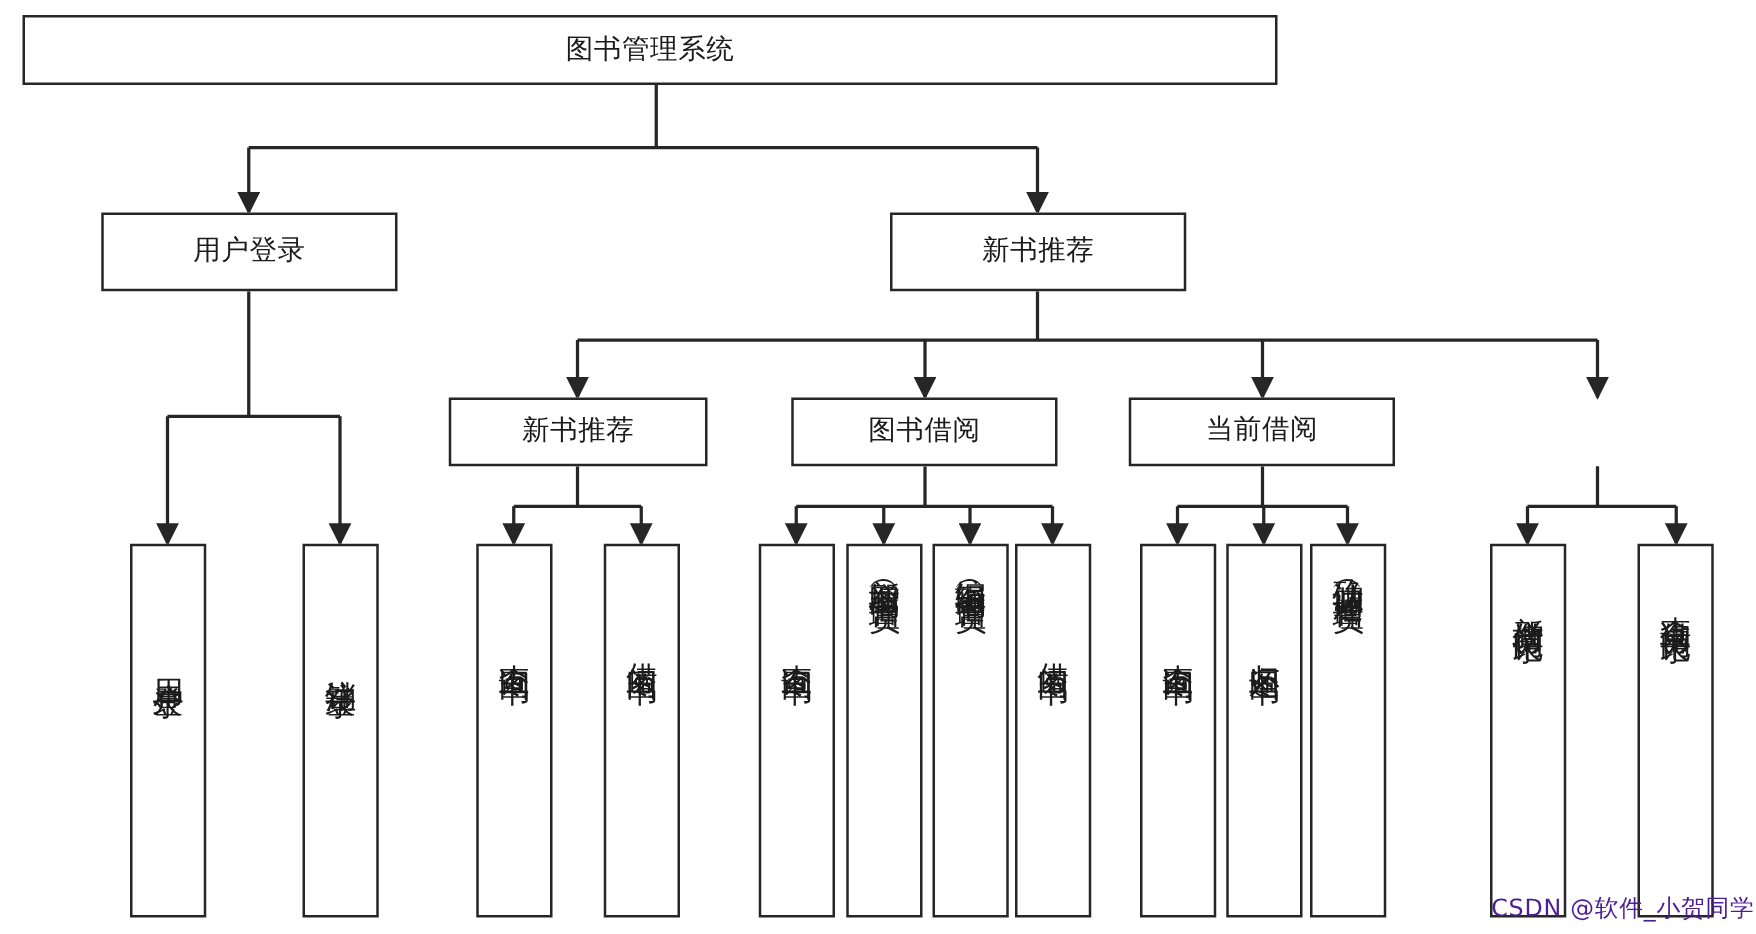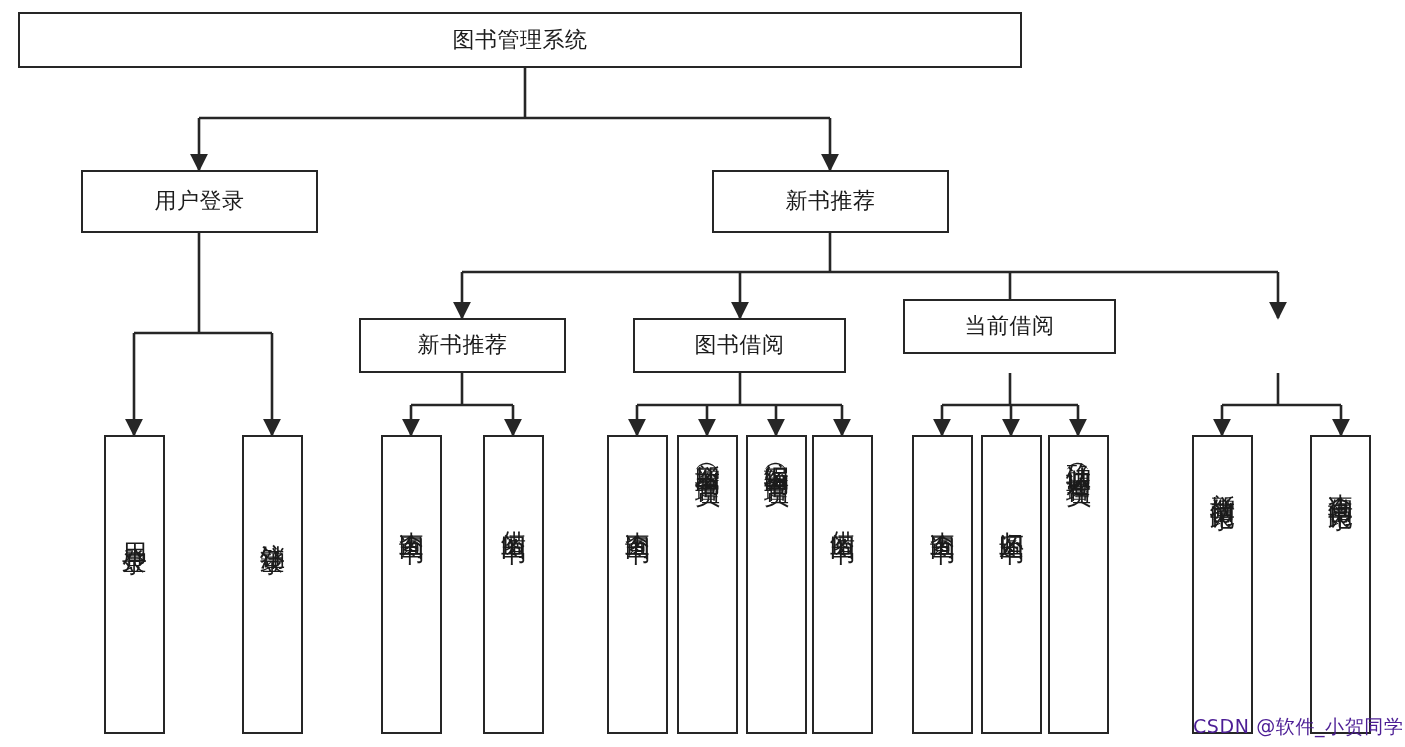--- a/index.html
+++ b/index.html
@@ -138,21 +138,21 @@
   </div>
 
   <div class="node horiz" style="left:359px; top:318px; width:207px; height:55px;">
     <span class="node-label">新书推荐</span>
   </div>
 
   <div class="node horiz" style="left:633px; top:318px; width:213px; height:55px;">
     <span class="node-label">图书借阅</span>
   </div>
 
-  <div class="node horiz" style="left:903px; top:299px; width:213px; height:55px;">
+  <div class="node horiz" style="left:903px; top:318px; width:213px; height:55px;font-family:Liberation Mono, monospace;">
     <span class="node-label">当前借阅</span>
   </div>
 
 
   <div class="node vert" style="left:104px; top:435px; width:61px; height:299px; padding-top:86px;">
     <span class="node-label">用户登录</span>
   </div>
 
   <div class="node vert" style="left:242px; top:435px; width:61px; height:299px; padding-top:86px;">
     <span class="node-label">注销登录</span>

